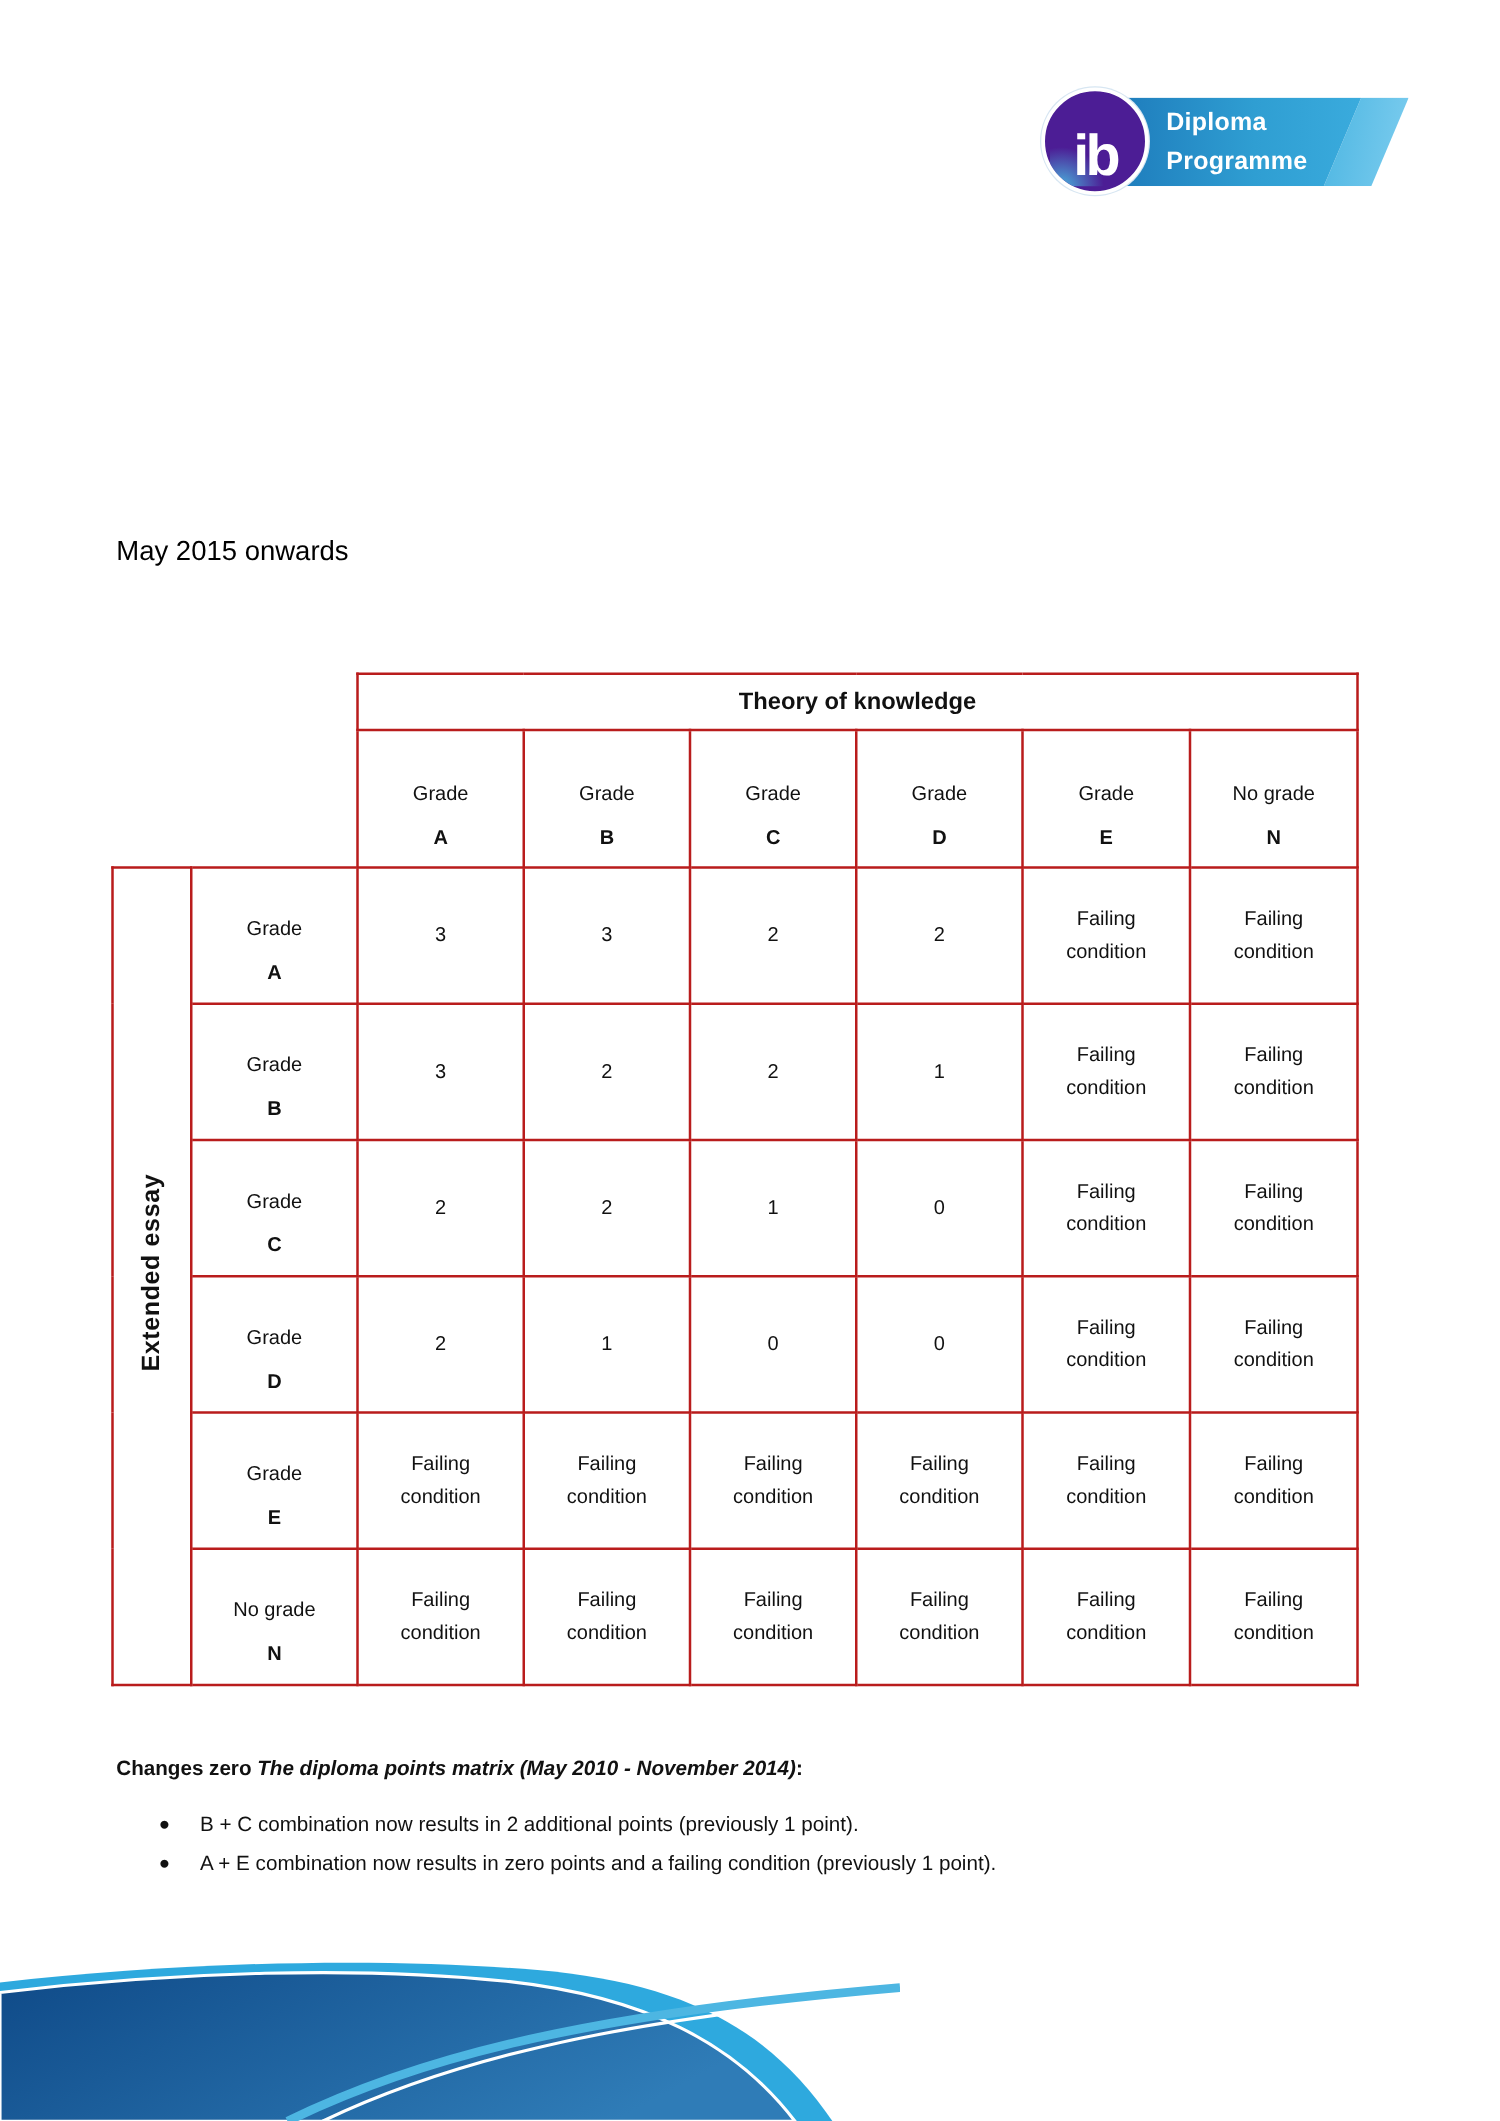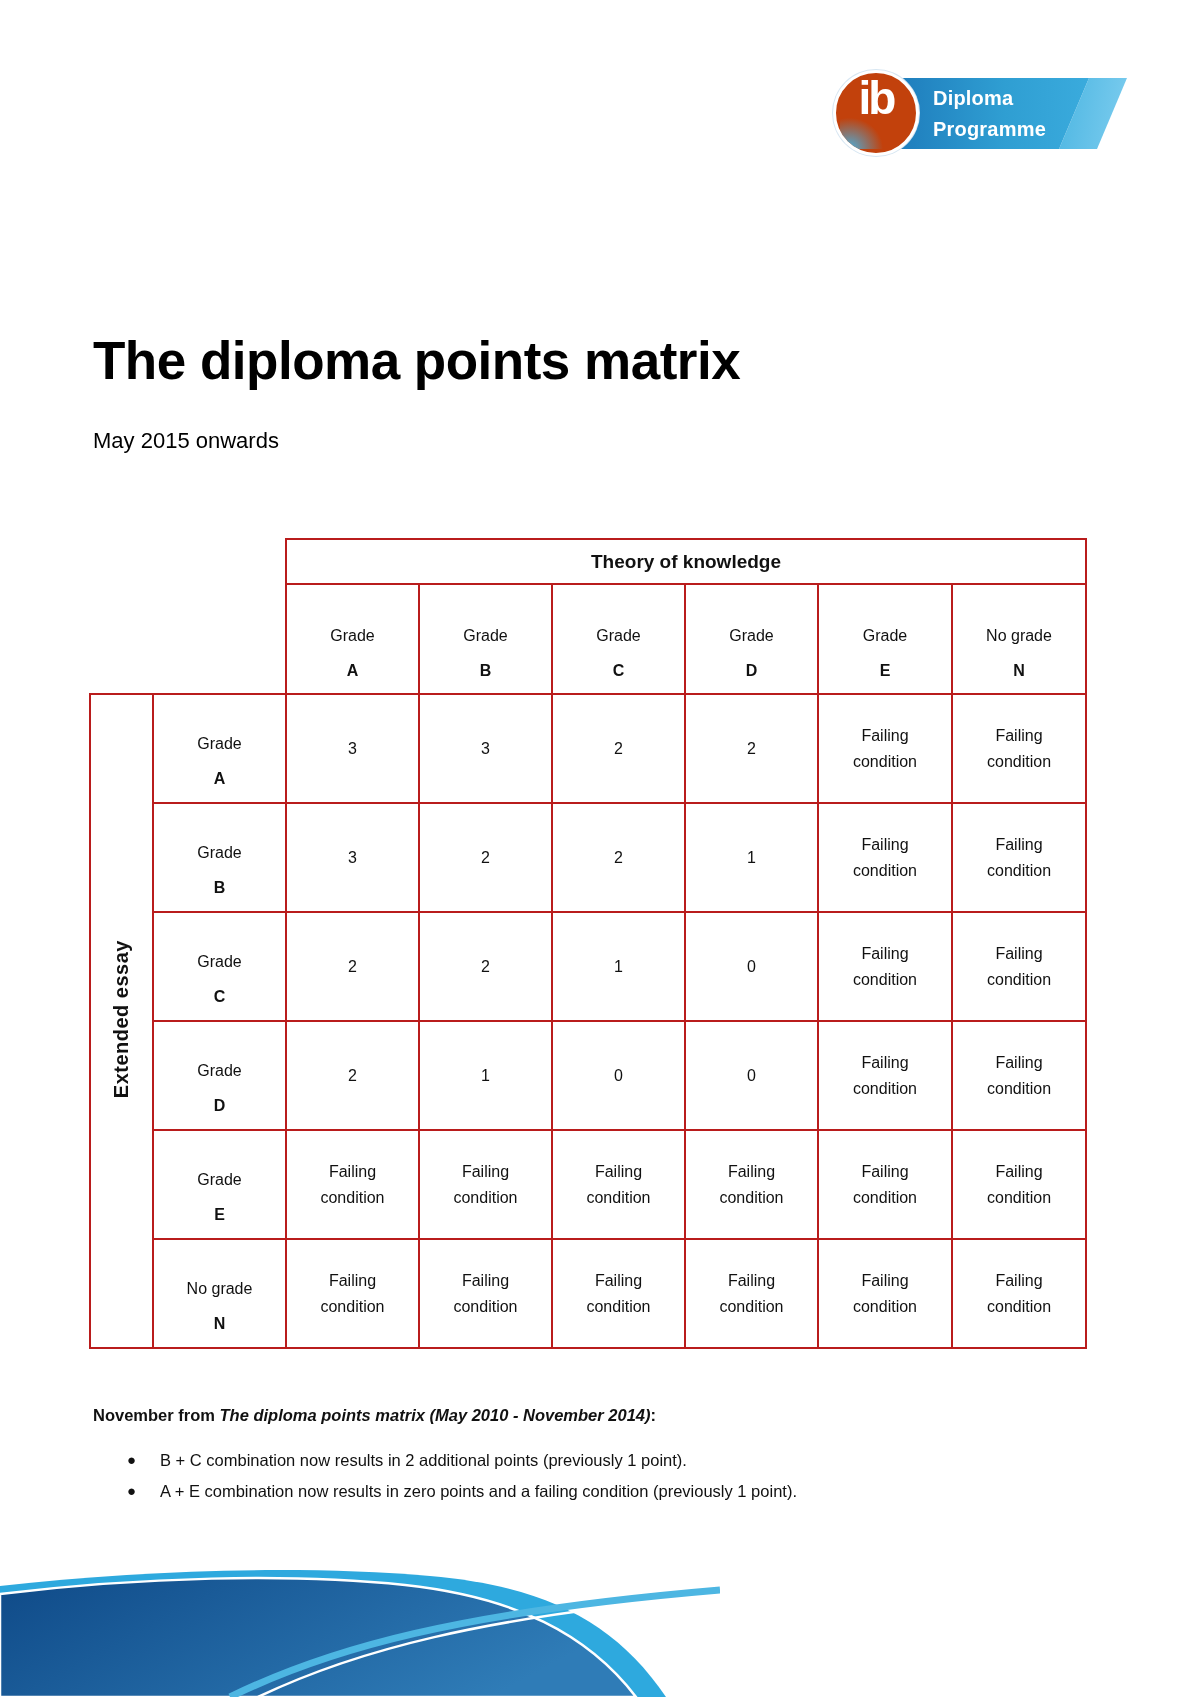--- a/index.html
+++ b/index.html
@@ -22,23 +22,23 @@
     background:linear-gradient(100deg,#4db6e2,#7dcdef);
     clip-path:polygon(30px 0, 68px 0, 38px 71px, 0 71px);
   }
   .lg-text {
     position:absolute; left:58px; top:5px; color:#fff;
     font-size:20px; line-height:31px; font-weight:bold; letter-spacing:0.2px;
   }
   .lg-circle {
     position:absolute; left:0; top:0; width:86px; height:86px; border-radius:50%;
     background:radial-gradient(circle at 38% 32%, #2a4f85 0%, #1e3c6d 55%, #16optional305a 100%);
-    background-color:#c2410c;
+    background-color:#4c1d95;
     border:3px solid #fff; box-shadow:0 0 0 1px #d7e6f2;
-    display:flex; align-items:flex-start; justify-content:center; overflow:hidden;
+    display:flex; align-items:flex-end; justify-content:center; overflow:hidden;
   }
   .lg-crescent {
     position:absolute; left:4px; bottom:4px; width:46px; height:34px;
     background:radial-gradient(ellipse at 20% 100%, #4aaedb 0%, rgba(74,174,219,0) 65%);
   }
   .lg-ib { position:relative; color:#fff; font-size:46px; font-weight:bold; letter-spacing:-3px; top:-2px; }
 
   
   .title {
     position:absolute; left:93px; top:330px; width:900px;
@@ -90,21 +90,20 @@
         <span>Diploma</span><br>
         <span>Programme</span>
       </div>
     </div>
     <div class="lg-circle">
       <span class="lg-crescent"></span>
       <span class="lg-ib">ib</span>
     </div>
   </div>
 
-  <h1 class="title">The diploma points matrix</h1>
   <div class="subtitle">May 2015 onwards</div>
 
   <table class="matrix">
     <colgroup>
       <col style="width:63px">
         <col style="width:133px">
       <col style="width:133px">
         <col style="width:133px">
         <col style="width:133px">
       <col style="width:133px">
@@ -213,21 +212,21 @@
       <td class="val">Failing condition</td>
       <td class="val">Failing condition</td>
       <td class="val">Failing condition</td>
       <td class="val">Failing condition</td>
       <td class="val">Failing condition</td>
     </tr>
   </tbody>
     </table>
 
   <div class="changes">
-    <p class="ch-head"><span>November from </span><i>The diploma points matrix (May 2010 - November 2014)</i><span>:</span></p>
+    <p class="ch-head"><span>Changes zero </span><i>The diploma points matrix (May 2010 - November 2014)</i><span>:</span></p>
     <div class="bullet">
       <span class="dot">●</span>
       <span>B + C combination now results in 2 additional points (previously 1 point).</span>
     </div>
     <div class="bullet">
       <span class="dot">●</span>
       <span>A + E combination now results in zero points and a failing condition (previously 1 point).</span>
     </div>
   </div>
 

